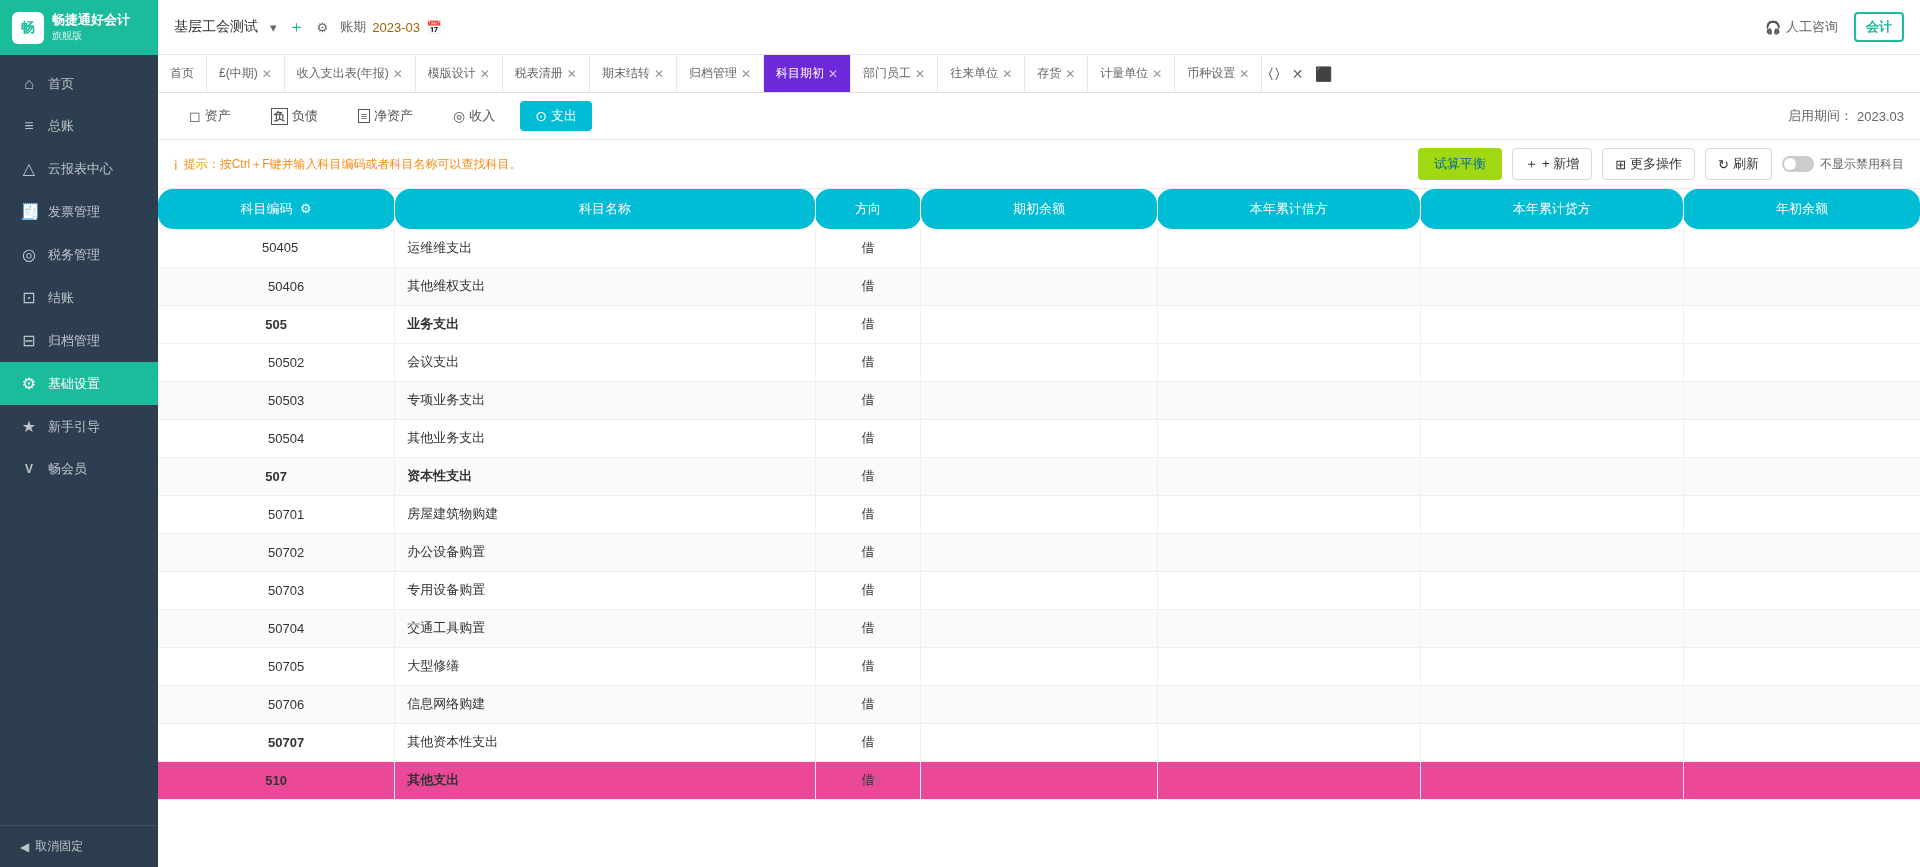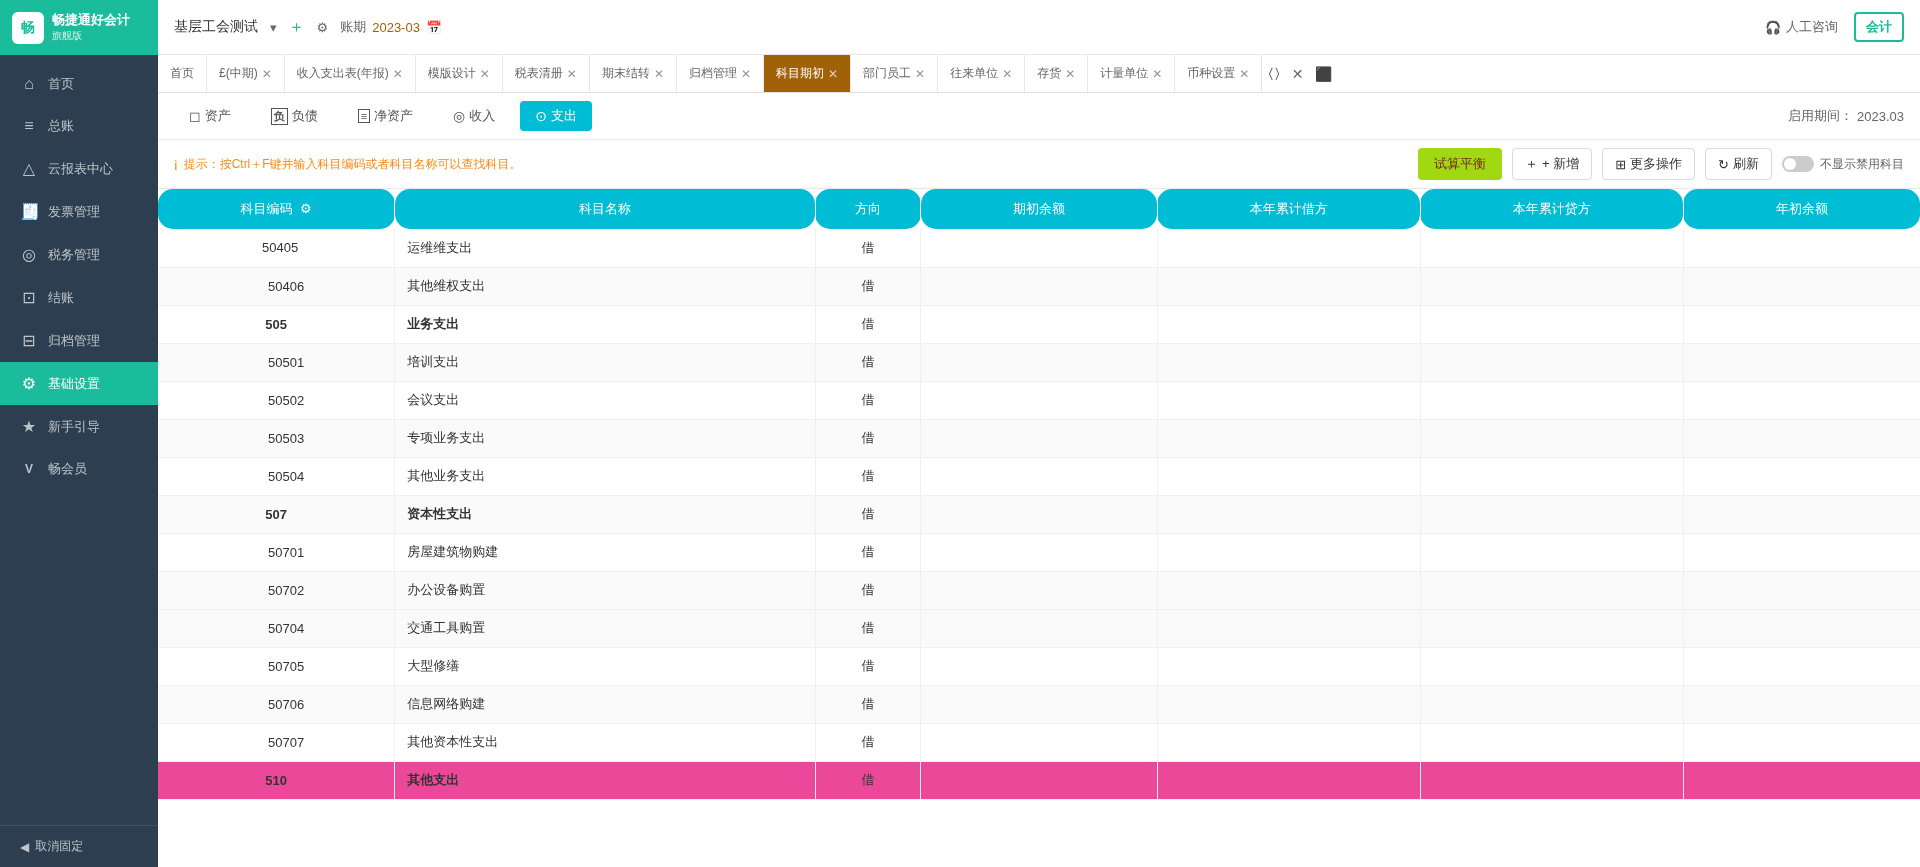--- a/index.html
+++ b/index.html
@@ -29,38 +29,38 @@
     .topbar-period { font-size: 13px; color: #666; display: flex; align-items: center; gap: 6px; }
     .topbar-period-value { color: #a16207; font-weight: 500; }
     .topbar-calendar-icon { color: #1abc9c; cursor: pointer; }
     .topbar-right { margin-left: auto; display: flex; align-items: center; gap: 16px; }
     .topbar-service { display: flex; align-items: center; gap: 4px; color: #666; cursor: pointer; font-size: 13px; }
     .topbar-kuaiji { border: 2px solid #1abc9c; color: #1abc9c; padding: 4px 10px; border-radius: 4px; font-size: 13px; cursor: pointer; font-weight: bold; }
 
     
     .tabs-bar { background: #fff; height: 38px; display: flex; align-items: center; border-bottom: 1px solid #e0e0e0; overflow: hidden; }
     .tab-item { display: flex; align-items: center; gap: 4px; padding: 0 12px; height: 38px; font-size: 12px; color: #666; cursor: pointer; border-right: 1px solid #e8e8e8; white-space: nowrap; flex-shrink: 0; }
-    .tab-item.active { background: #a16207; color: #fff; }
+    .tab-item.active { background: #6d28d9; color: #fff; }
     .tab-item .tab-close { font-size: 12px; color: inherit; opacity: 0.7; }
     .tabs-arrows { display: flex; align-items: center; gap: 2px; padding: 0 6px; color: #666; }
     .tabs-arrows span { cursor: pointer; font-size: 14px; }
     .tabs-close-all { padding: 0 6px; color: #666; cursor: pointer; font-size: 14px; }
     .tabs-expand { padding: 0 6px; color: #666; cursor: pointer; font-size: 14px; }
 
     
     .sub-tabs { background: #fff; padding: 8px 16px; display: flex; align-items: center; gap: 10px; border-bottom: 1px solid #e8e8e8; }
     .sub-tab { display: flex; align-items: center; gap: 4px; padding: 5px 14px; border-radius: 4px; cursor: pointer; font-size: 13px; color: #555; border: 1px solid transparent; }
     .sub-tab.active { background: #00bcd4; color: #fff; }
     .sub-tab-icon { font-size: 14px; }
     .sub-tab-period { margin-left: auto; font-size: 13px; color: #666; display: flex; align-items: center; gap: 4px; }
     .toolbar-tip { display: flex; align-items: center; gap: 6px; color: #fa8c16; font-size: 12px; flex: 1; }
     .toggle-wrap { display: flex; align-items: center; gap: 6px; font-size: 12px; color: #666; }
     .toggle { width: 32px; height: 16px; background: #ccc; border-radius: 8px; position: relative; cursor: pointer; }
     .toggle-btn { position: absolute; width: 12px; height: 12px; background: #fff; border-radius: 50%; top: 2px; left: 2px; transition: left 0.2s; }
-    .btn-calc { background: #a0d911; color: #7f1d1d; border: none; padding: 7px 16px; border-radius: 4px; cursor: pointer; font-size: 13px; font-weight: 500; }
+    .btn-calc { background: #a0d911; color: #0369a1; border: none; padding: 7px 16px; border-radius: 4px; cursor: pointer; font-size: 13px; font-weight: 500; }
     .btn-add { background: #fff; border: 1px solid #d9d9d9; color: #333; padding: 6px 12px; border-radius: 4px; cursor: pointer; font-size: 13px; display: flex; align-items: center; gap: 4px; }
     .btn-more { background: #fff; border: 1px solid #d9d9d9; color: #333; padding: 6px 12px; border-radius: 4px; cursor: pointer; font-size: 13px; display: flex; align-items: center; gap: 4px; }
     .btn-refresh { background: #fff; border: 1px solid #d9d9d9; color: #333; padding: 6px 12px; border-radius: 4px; cursor: pointer; font-size: 13px; display: flex; align-items: center; gap: 4px; }
 
     
     .table-wrap { flex: 1; overflow-y: auto; background: #fff; position: relative; }
     .data-table { width: 100%; border-collapse: collapse; table-layout: fixed; }
     .data-table thead tr { background: #00bcd4; color: #fff; height: 40px; position: sticky; top: 0; z-index: 10; }
     .data-table thead th { padding: 0 12px; text-align: center; font-size: 13px; font-weight: 500; border-right: 1px solid rgba(255,255,255,0.2); border-radius: 15px; }
     .data-table thead th:last-child { border-right: none; }
@@ -323,29 +323,20 @@
   </tr>
             <tr style="background: rgb(255, 255, 255);">
     <td class="col-code" style="padding-left: 12px;font-weight:600;">505</td>
     <td class="col-name name-col" style="font-weight:600;">业务支出</td>
     <td class="col-dir">借</td>
     <td class="col-balance"></td>
     <td class="col-debit"></td>
     <td class="col-credit"></td>
     <td class="col-year"></td>
   </tr>
-            <tr style="background: rgb(250, 250, 250);">
-    <td class="col-code" style="padding-left: 32px;">50501</td>
-    <td class="col-name name-col" style="">培训支出</td>
-    <td class="col-dir">借</td>
-    <td class="col-balance"></td>
-    <td class="col-debit"></td>
-    <td class="col-credit"></td>
-    <td class="col-year"></td>
-  </tr>
             <tr style="background: rgb(255, 255, 255);">
     <td class="col-code" style="padding-left: 32px;">50502</td>
     <td class="col-name name-col" style="">会议支出</td>
     <td class="col-dir">借</td>
     <td class="col-balance"></td>
     <td class="col-debit"></td>
     <td class="col-credit"></td>
     <td class="col-year"></td>
   </tr>
             <tr style="background: rgb(250, 250, 250);">
@@ -386,20 +377,29 @@
   </tr>
             <tr style="background: rgb(250, 250, 250);">
     <td class="col-code" style="padding-left: 32px;">50702</td>
     <td class="col-name name-col" style="">办公设备购置</td>
     <td class="col-dir">借</td>
     <td class="col-balance"></td>
     <td class="col-debit"></td>
     <td class="col-credit"></td>
     <td class="col-year"></td>
   </tr>
+            <tr style="background: rgb(255, 255, 255);">
+    <td class="col-code" style="padding-left: 32px;">50703</td>
+    <td class="col-name name-col" style="">专用设备购置</td>
+    <td class="col-dir">借</td>
+    <td class="col-balance"></td>
+    <td class="col-debit"></td>
+    <td class="col-credit"></td>
+    <td class="col-year"></td>
+  </tr>
             <tr style="background: rgb(250, 250, 250);">
     <td class="col-code" style="padding-left: 32px;">50704</td>
     <td class="col-name name-col" style="">交通工具购置</td>
     <td class="col-dir">借</td>
     <td class="col-balance"></td>
     <td class="col-debit"></td>
     <td class="col-credit"></td>
     <td class="col-year"></td>
   </tr>
             <tr style="background: rgb(255, 255, 255);">
@@ -414,21 +414,21 @@
             <tr style="background: rgb(250, 250, 250);">
     <td class="col-code" style="padding-left: 32px;">50706</td>
     <td class="col-name name-col" style="">信息网络购建</td>
     <td class="col-dir">借</td>
     <td class="col-balance"></td>
     <td class="col-debit"></td>
     <td class="col-credit"></td>
     <td class="col-year"></td>
   </tr>
             <tr style="background: rgb(255, 255, 255);">
-    <td class="col-code" style="padding-left: 32px;">50707</td>
+    <td class="col-code" style="padding-left: 32px; font-weight: bold;">50707</td>
     <td class="col-name name-col" style="">其他资本性支出</td>
     <td class="col-dir">借</td>
     <td class="col-balance"></td>
     <td class="col-debit"></td>
     <td class="col-credit"></td>
     <td class="col-year"></td>
   </tr>
             <tr style="background: #ec4899;">
     <td class="col-code" style="padding-left: 12px;font-weight:600;">510</td>
     <td class="col-name name-col" style="font-weight:600;">其他支出</td>

